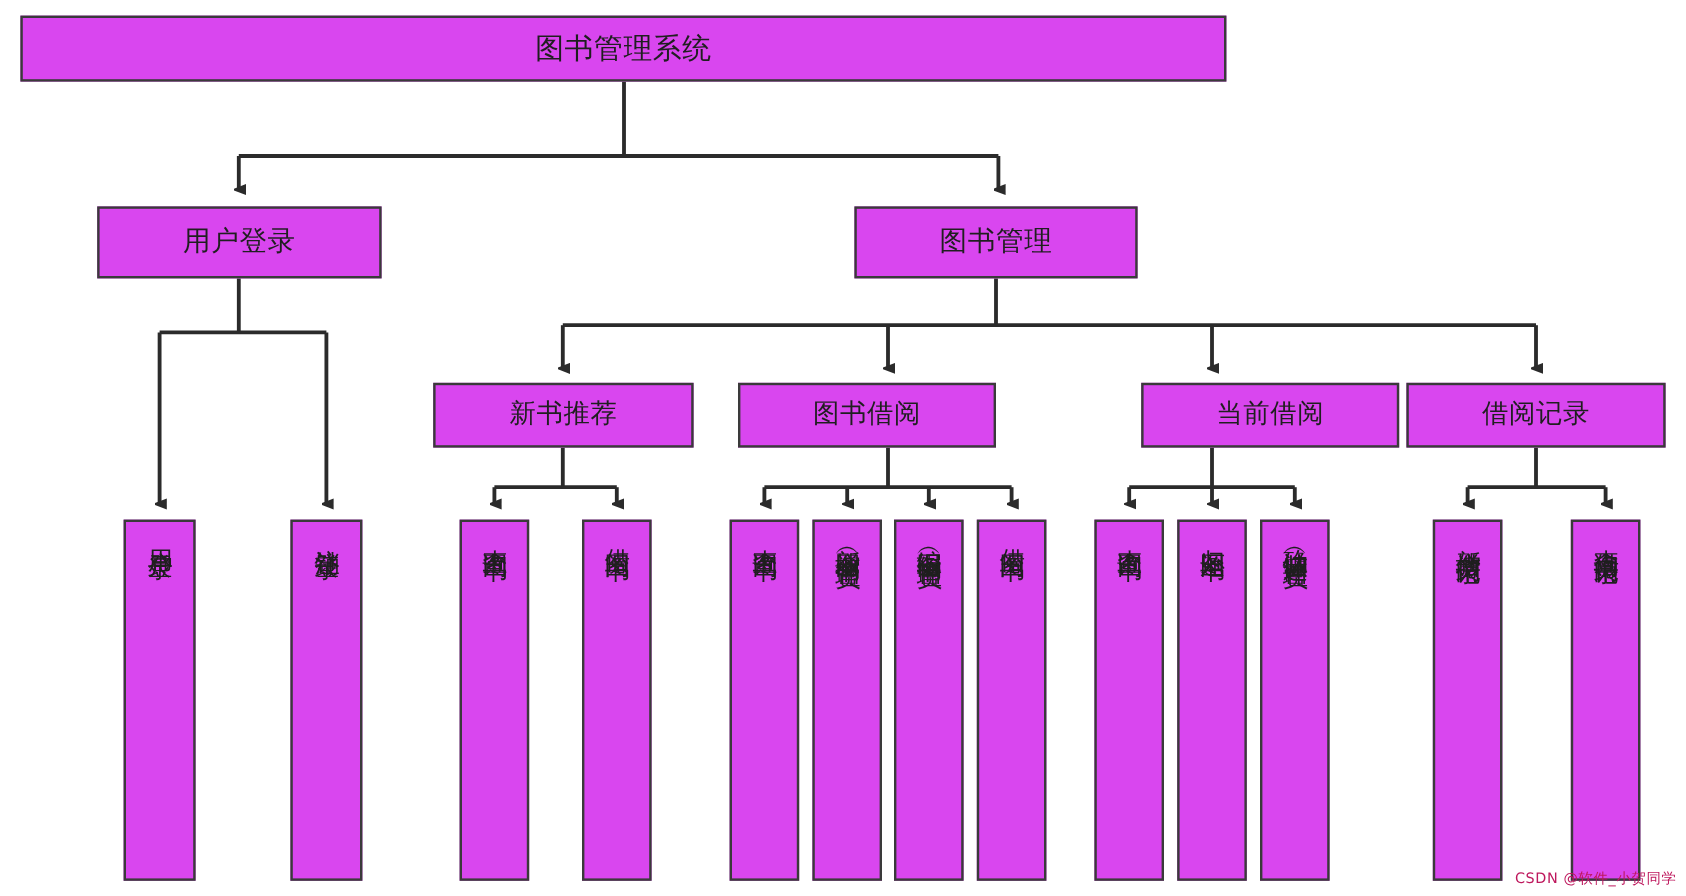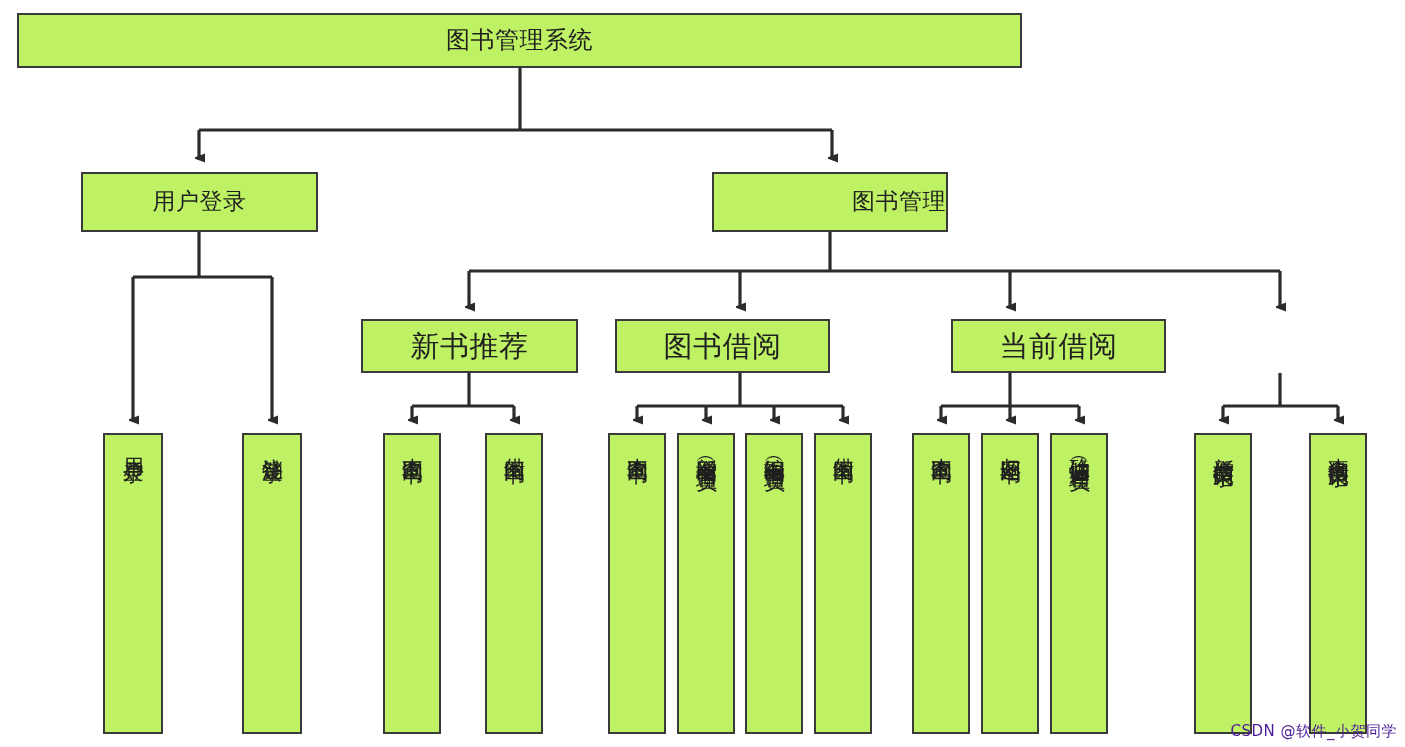--- a/index.html
+++ b/index.html
@@ -22,56 +22,56 @@
     position: absolute;
     left: 0;
     top: 0;
     width: 1405px;
     height: 747px;
     pointer-events: none;
   }
   .node {
     position: absolute;
     box-sizing: border-box;
-    background: #bef264;
+    background: #d946ef;
     border: 2.5px solid #3a3a3a;
     display: flex;
     align-items: center;
     justify-content: center;
     overflow: hidden;
   }
   .node .label {
     color: #1f1f1f;
     text-align: center;
     line-height: 1.18;
     white-space: nowrap;
     letter-spacing: 0.5px;
   }
   .node.root  .label { font-size: 24px; }
   .node.lvl1  .label { font-size: 23px; }
-  .node.lvl2  .label { font-size: 29px; }
+  .node.lvl2  .label { font-size: 22px; }
   .node.leaf {
     align-items: flex-start;
     justify-content: center;
     padding-top: 6px;
   }
   .node.leaf .label {
     font-size: 21px;
     writing-mode: vertical-rl;
     text-orientation: upright;
     line-height: 1.1;
     letter-spacing: 2px;
     white-space: pre;
   }
   #watermark {
     position: absolute;
     right: 8px;
     bottom: 6px;
-    font-size: 15px;
-    color: #4c1d95;
+    font-size: 12px;
+    color: #be185d;
     white-space: nowrap;
     letter-spacing: 0.5px;
   }
 </style>
 </head>
 <body>
 
 <div id="diagram-root">
 
   <svg class="connectors" viewBox="0 0 1405 747" xmlns="http://www.w3.org/2000/svg">
@@ -125,33 +125,36 @@
     </g>
   </svg>
 
   <div class="node root" style="left:17px; top:13px; width:1005px; height:55px;">
     <span class="label">图书管理系统</span>
   </div>
 
   <div class="node lvl1" style="left:81px; top:172px; width:237px; height:60px;">
     <span class="label">用户登录</span>
   </div>
-  <div class="node lvl1" style="left:712px; top:172px; width:236px; height:60px;justify-content:flex-end;">
+  <div class="node lvl1" style="left:712px; top:172px; width:236px; height:60px;">
     <span class="label">图书管理</span>
   </div>
 
   <div class="node lvl2" style="left:361px; top:319px; width:217px; height:54px;">
     <span class="label">新书推荐</span>
   </div>
   <div class="node lvl2" style="left:615px; top:319px; width:215px; height:54px;">
     <span class="label">图书借阅</span>
   </div>
   <div class="node lvl2" style="left:903px; top:319px; width:215px; height:54px;margin-left:48px;">
     <span class="label">当前借阅</span>
   </div>
+  <div class="node lvl2" style="left:1172px; top:319px; width:216px; height:54px;">
+    <span class="label">借阅记录</span>
+  </div>
 
   <div class="node leaf" style="left:103px; top:433px; width:60px; height:301px;">
     <span class="label">用户登录</span>
   </div>
   <div class="node leaf" style="left:242px; top:433px; width:60px; height:301px;">
     <span class="label">注销登录</span>
   </div>
 
   <div class="node leaf" style="left:383px; top:433px; width:58px; height:301px;">
     <span class="label">查询图书</span>

